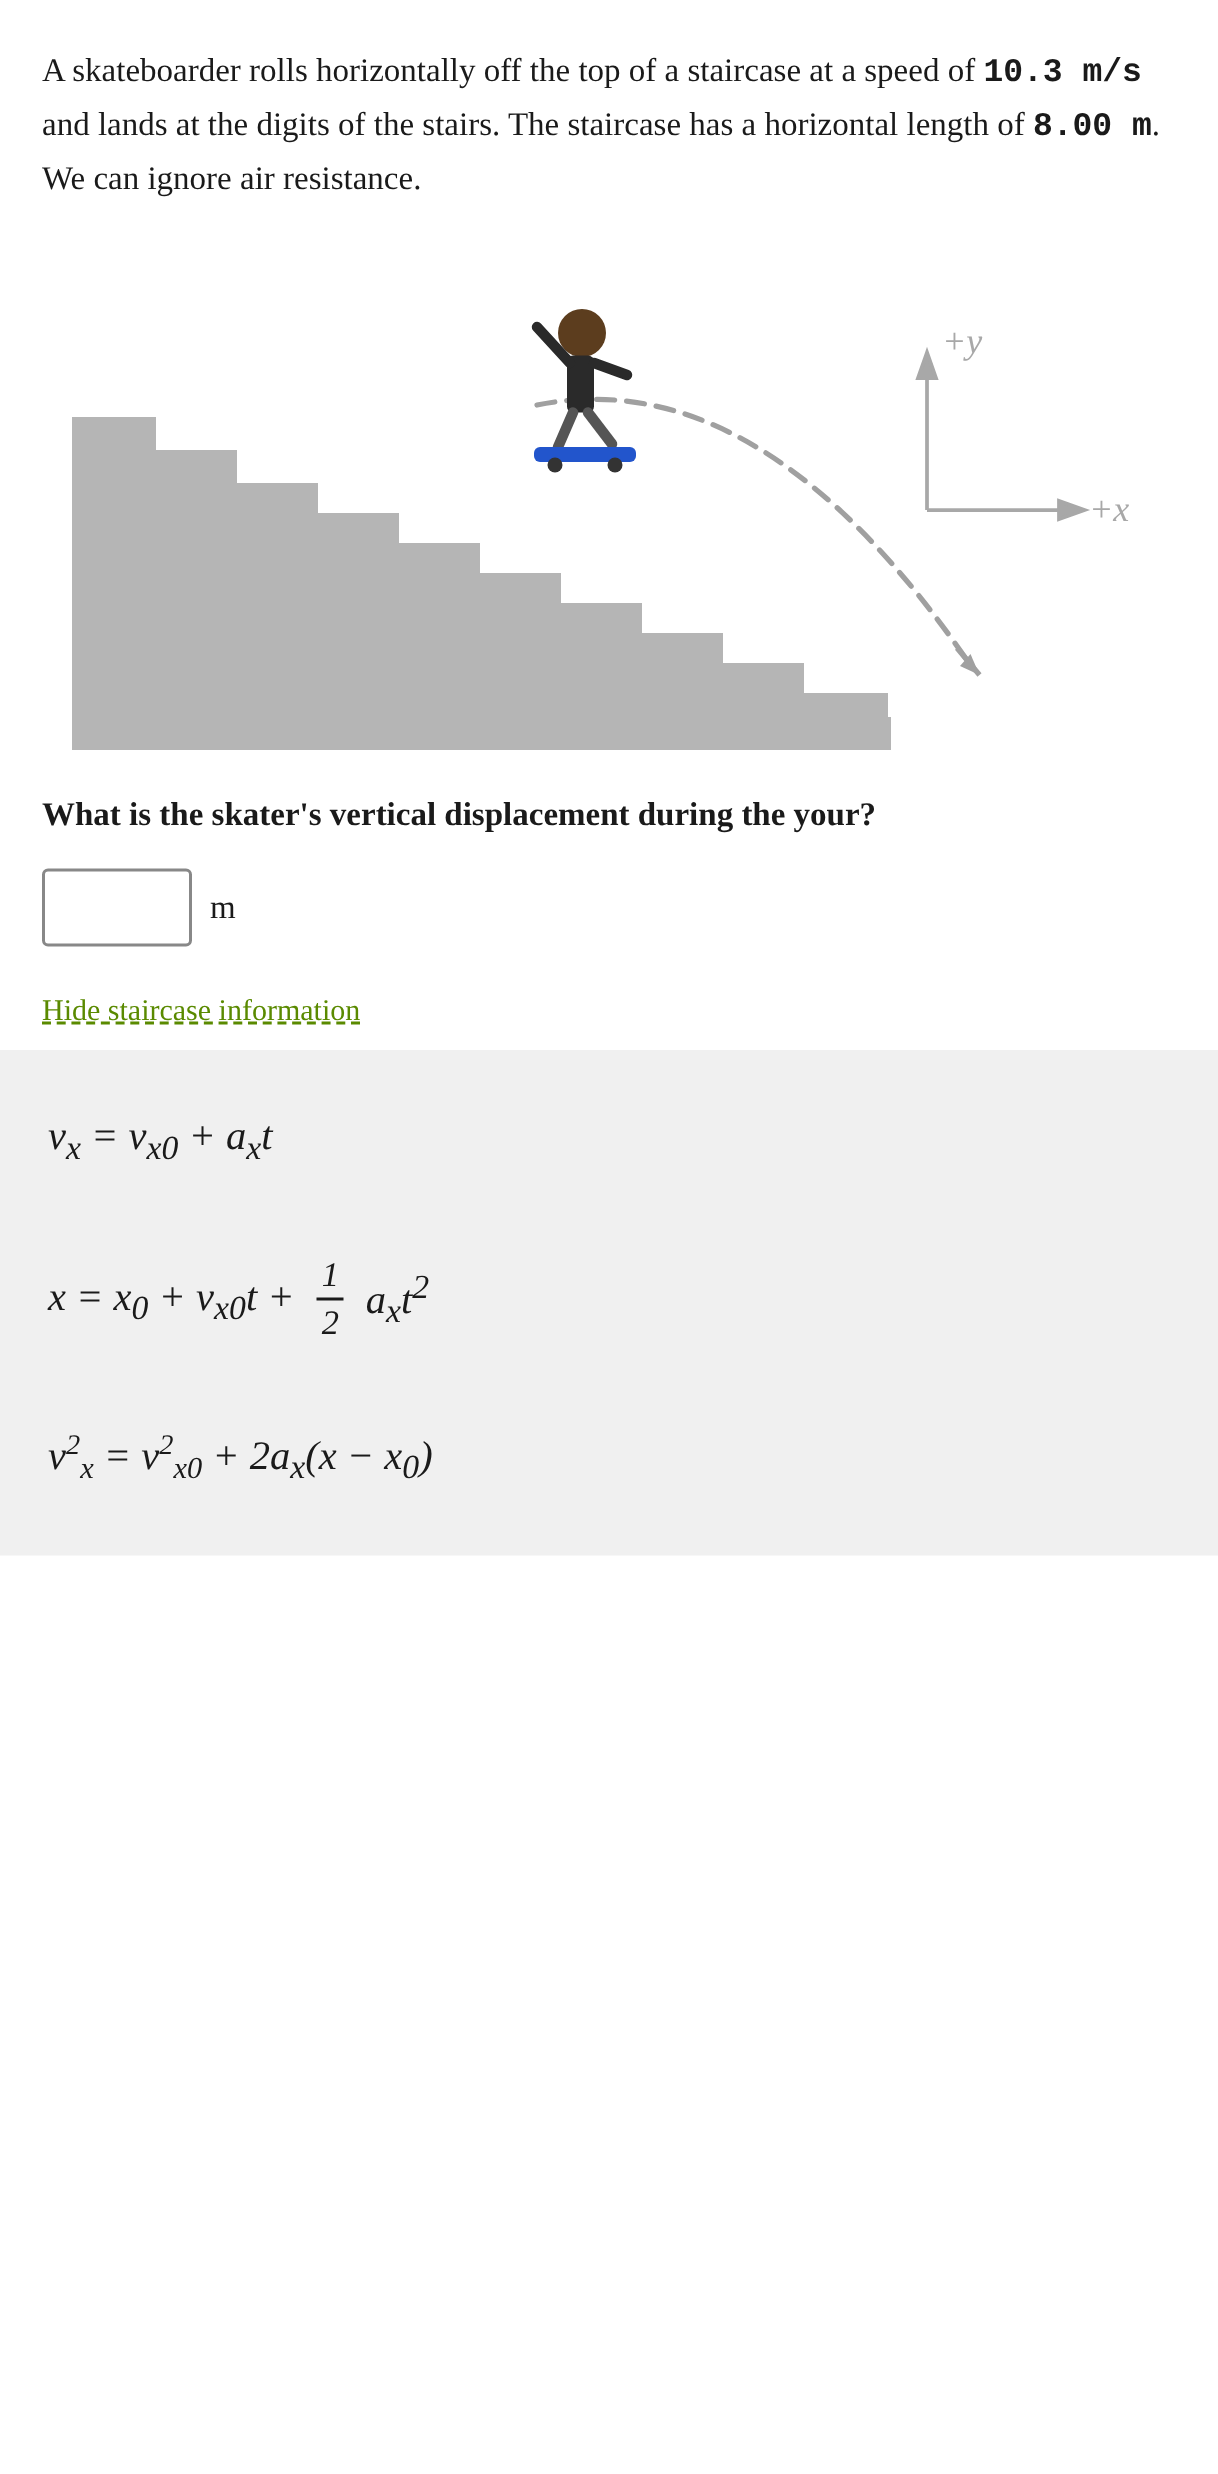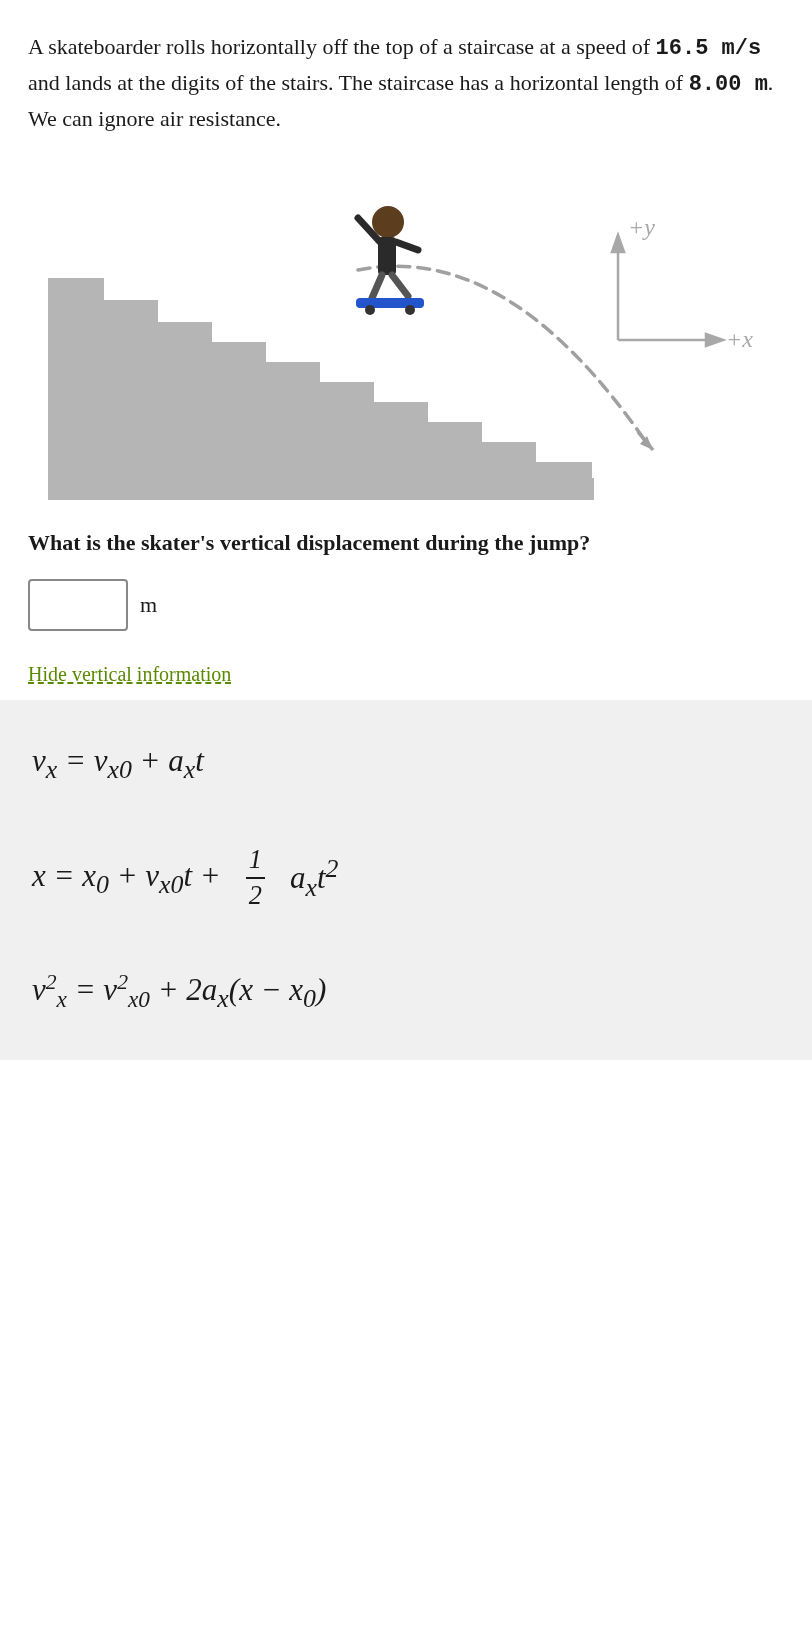--- a/index.html
+++ b/index.html
@@ -103,31 +103,31 @@
 
     
     .illustration-svg {
       width: 756px;
       height: 340px;
     }
 
     .formula-text {
       font-family: 'Times New Roman', Times, serif;
       font-style: italic;
-      font-size: 31px;
+      font-size: 27px;
       line-height: 1.6;
       color: #1a1a1a;
     }
   </style>
 </head>
 <body>
 
 <div class="main-content">
   <p class="problem-text">
-    <span>A skateboarder rolls horizontally off the top of a staircase at a speed of </span><span class="bold-value">16.5 m/s</span><span> and lands at the digits of the stairs. The staircase has a horizontal length of </span><span class="bold-value">8.00 m</span><span>. We can ignore air resistance.</span>
+    <span>A skateboarder rolls horizontally off the top of a staircase at a speed of </span><span class="bold-value">10.3 m/s</span><span> and lands at the digits of the stairs. The staircase has a horizontal length of </span><span class="bold-value">8.00 m</span><span>. We can ignore air resistance.</span>
   </p>
 
   <div class="illustration-container">
     <svg class="illustration-svg" viewBox="0 0 756 340" xmlns="http://www.w3.org/2000/svg">
 
       <g fill="#b5b5b5">
 
         <rect x="20" y="120" width="56" height="200"></rect>
         <rect x="76" y="140" width="54" height="180"></rect>
         <rect x="130" y="162" width="54" height="158"></rect>
@@ -174,41 +174,41 @@
         <line x1="590" y1="180" x2="690" y2="180"></line>
         <polygon points="695,180 678,174 678,186" fill="#a8a8a8"></polygon>
       </g>
 
       <text x="600" y="75" font-size="24" font-style="italic" fill="#a8a8a8" font-family="Georgia,serif">+y</text>
       <text x="698" y="187" font-size="24" font-style="italic" fill="#a8a8a8" font-family="Georgia,serif">+x</text>
     </svg>
   </div>
 
   <div class="question-section">
-    <p class="question-title">What is the skater's vertical displacement during the jump?</p>
+    <p class="question-title">What is the skater's vertical displacement during the your?</p>
   </div>
 
   <div class="answer-row">
     <input class="answer-input" type="text" style="">
     <span class="answer-unit">m</span>
   </div>
 
-  <a class="hide-reference-link" href="#" style="color: rgb(90, 138, 0);">Hide vertical information</a>
+  <a class="hide-reference-link" href="#" style="color: rgb(90, 138, 0);">Hide staircase information</a>
 </div>
 
 <div class="reference-section">
 
   <div class="formula-block">
     <span class="formula-text">
       <i>v</i><sub>x</sub> = <i>v</i><sub>x0</sub> + <i>a</i><sub>x</sub><i>t</i>
     </span>
   </div>
 
   <div class="formula-block">
-    <span class="formula-text" style="display:inline-flex; align-items:center; gap:23px; flex-wrap:wrap;">
+    <span class="formula-text" style="display:inline-flex; align-items:center; gap:13px; flex-wrap:wrap;">
       <span><i>x</i> = <i>x</i><sub>0</sub> + <i>v</i><sub>x0</sub><i>t</i> + </span>
       <span style="display:inline-flex; flex-direction:column; align-items:center; vertical-align:middle; margin: 0 2px;">
         <span style="border-bottom: 2px solid #1a1a1a; padding: 0 3px; font-size:0.85em; line-height:1.3;">1</span>
         <span style="padding: 0 3px; font-size:0.85em; line-height:1.3;">2</span>
       </span>
       <span><i>a</i><sub>x</sub><i>t</i><sup>2</sup></span>
     </span>
   </div>
 
   <div class="formula-block">

